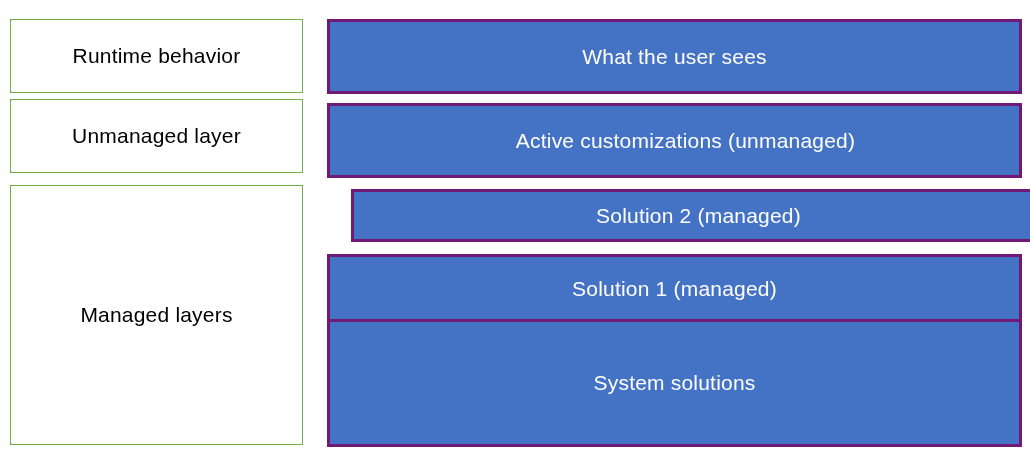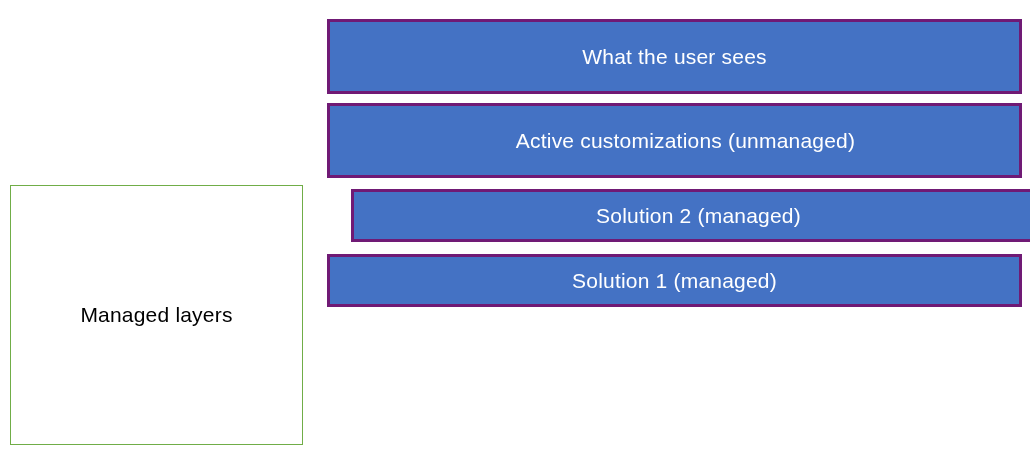--- a/index.html
+++ b/index.html
@@ -37,29 +37,35 @@
     color: #ffffff;
   }
   
   .l1 { left: 10px;  top: 19px;  width: 293px; height: 74px; }
   .l2 { left: 10px;  top: 99px;  width: 293px; height: 74px; }
   .l3 { left: 10px;  top: 185px; width: 293px; height: 260px; }
   
   .b1 { left: 327px; top: 19px;  width: 695px; height: 75px; }
   .b2 { left: 327px; top: 103px; width: 695px; height: 75px; padding-left: 22px; }
   .b3 { left: 327px; top: 189px; width: 695px; height: 53px; margin-left: 24px; }
-  .b4 { left: 327px; top: 254px; width: 695px; height: 53px; }
+  .b4 { left: 327px; top: 254px; width: 695px; height: 70px; }
   .b5 { left: 327px; top: 319px; width: 695px; height: 128px; }
 </style>
 </head>
 <body>
 
 <div class="canvas">
 
+  <div class="box lbox l1">
+    <span>Runtime behavior</span>
+  </div>
 
+  <div class="box lbox l2">
+    <span>Unmanaged layer</span>
+  </div>
 
   <div class="box lbox l3">
     <span>Managed layers</span>
   </div>
 
   <div class="box bbox b1">
     <span>What the user sees</span>
   </div>
 
   <div class="box bbox b2">
@@ -67,14 +73,17 @@
   </div>
 
   <div class="box bbox b3">
     <span>Solution 2 (managed)</span>
   </div>
 
   <div class="box bbox b4">
     <span>Solution 1 (managed)</span>
   </div>
 
+  <div class="box bbox b5">
+    <span>System solutions</span>
+  </div>
 
 </div>
 
 </body></html>

